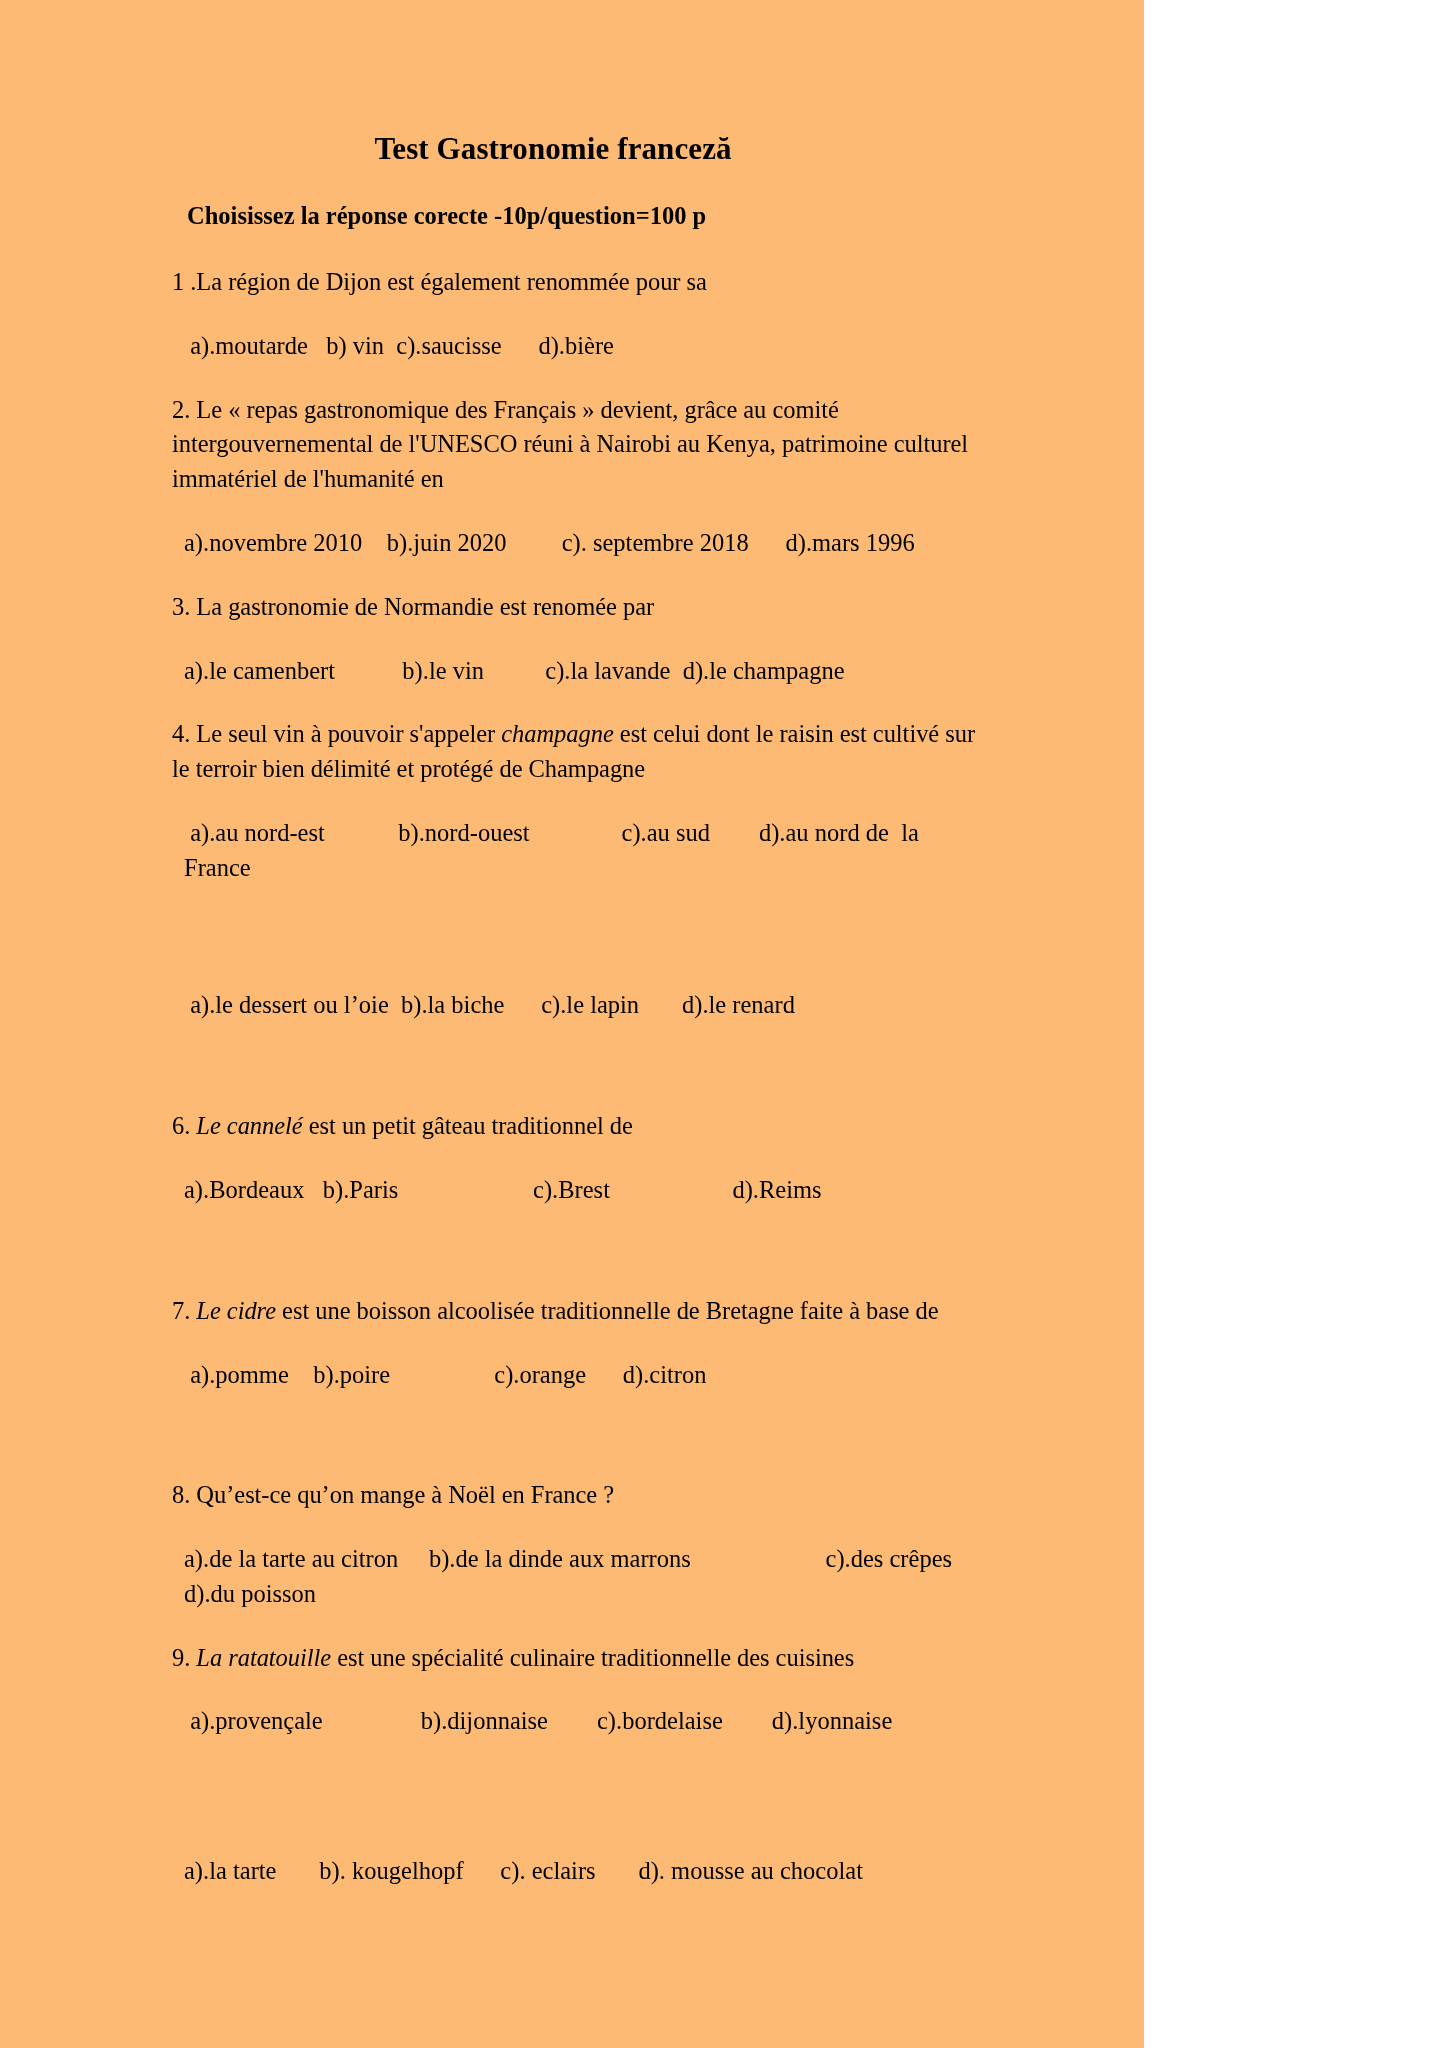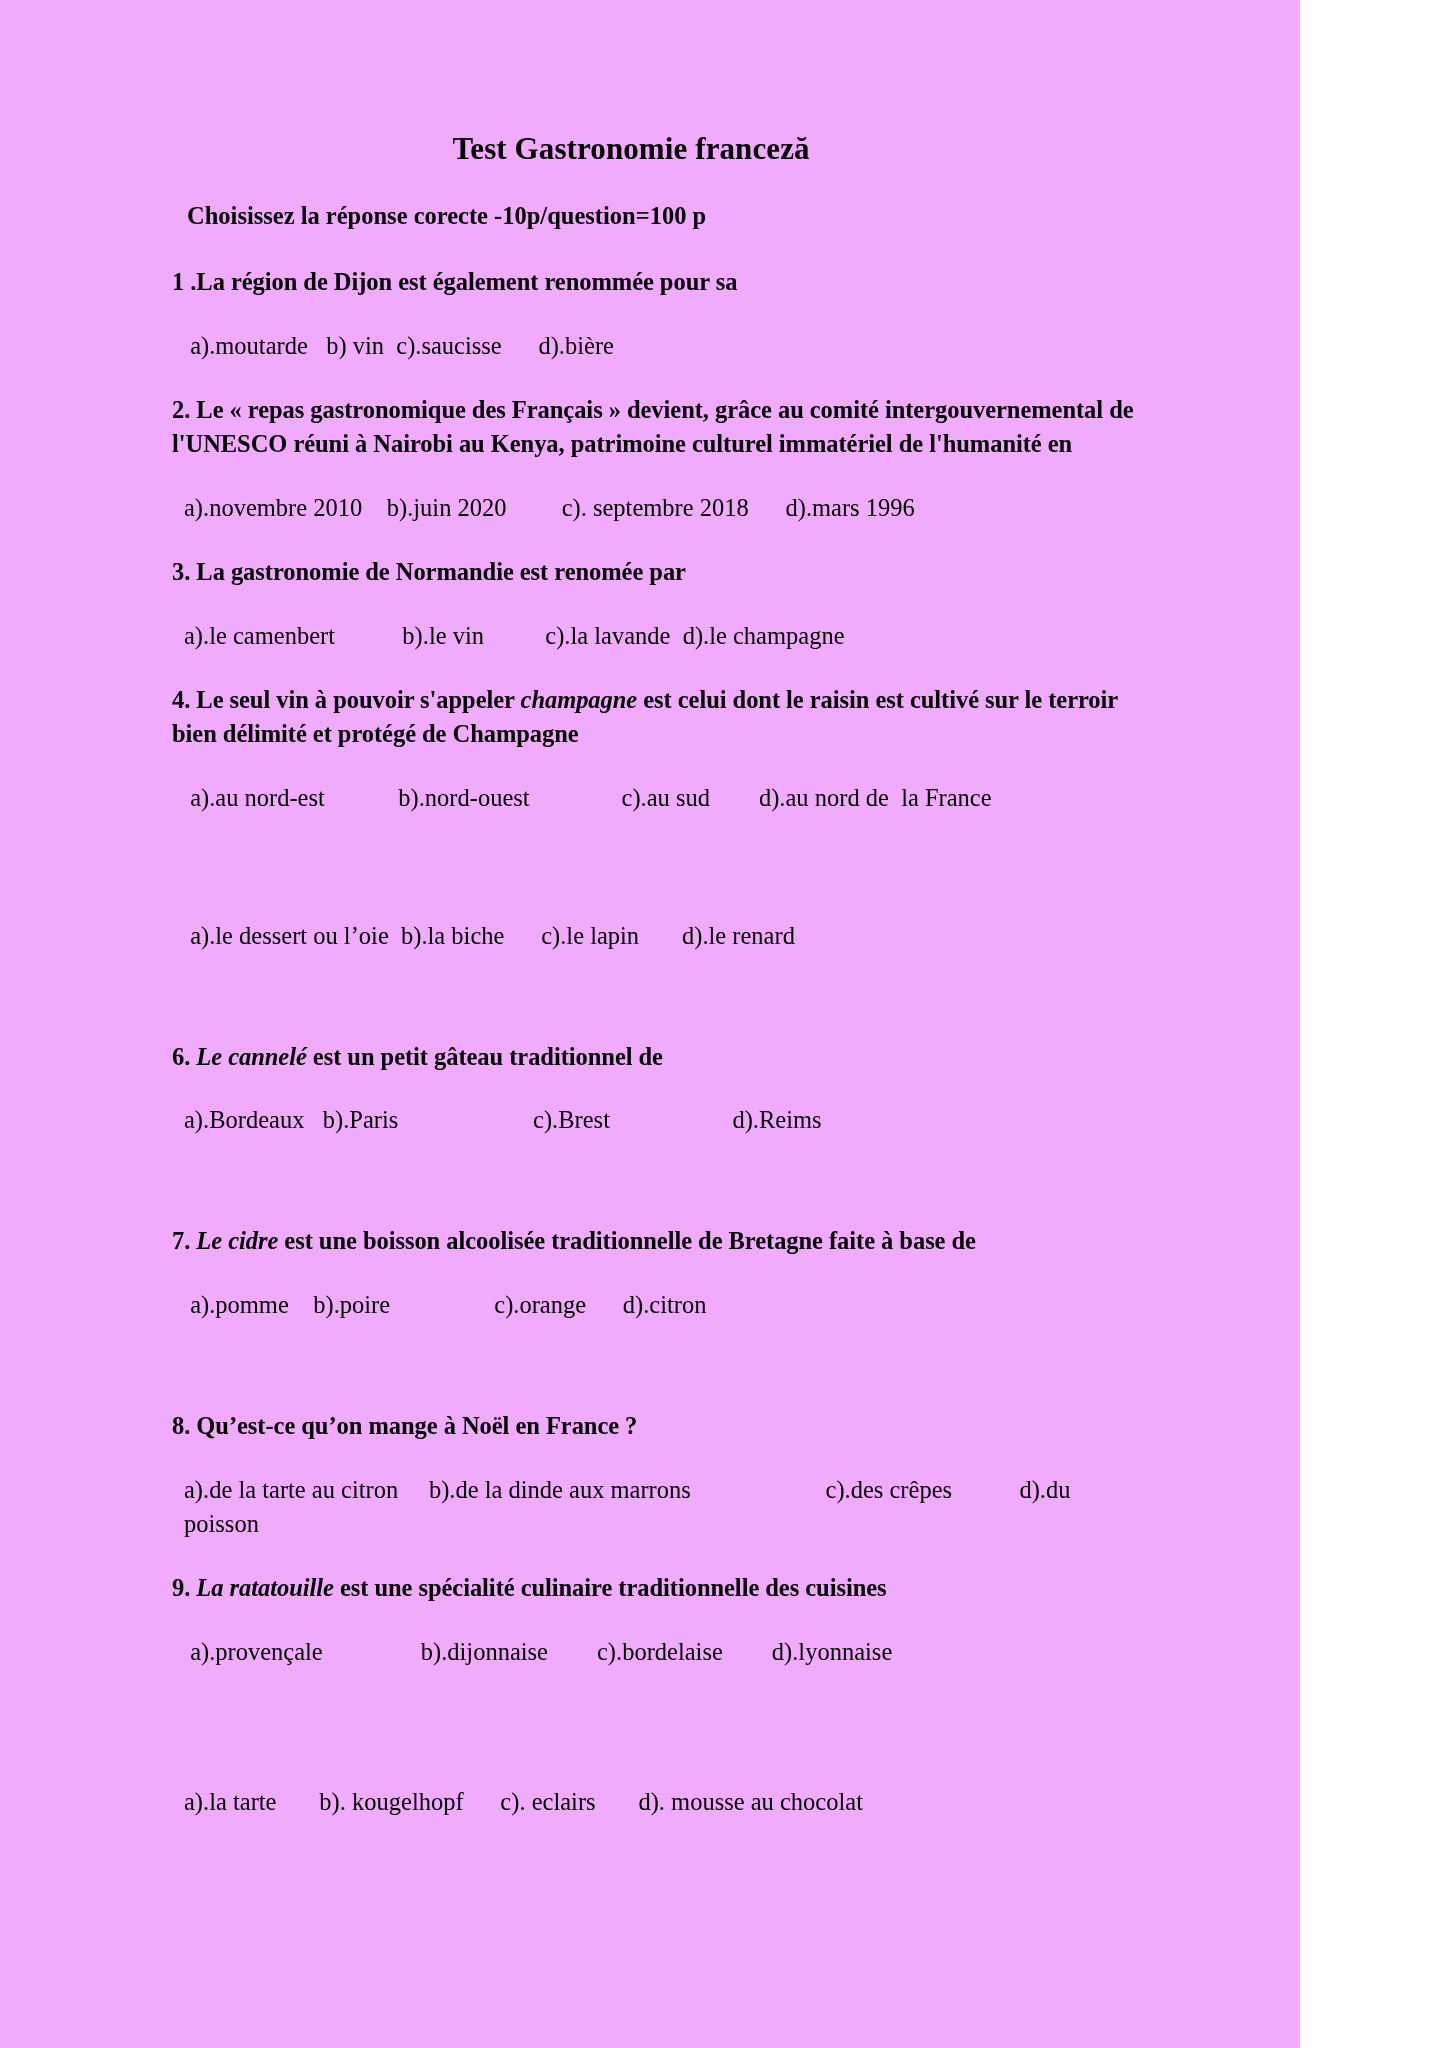--- a/index.html
+++ b/index.html
@@ -9,37 +9,37 @@
   }
   body {
     width: 1448px;
     height: 2048px;
     font-family: "Liberation Serif", "DejaVu Serif", serif;
     color: #000000;
     -webkit-font-smoothing: antialiased;
   }
   .page {
     position: relative;
-    width: 1300px;
+    width: 1144px;
     height: 2048px;
-    background: #f0abfc;
+    background: #fdba74;
     box-sizing: border-box;
     padding: 130px 150px 0 172px;
   }
   .doc-title {
     text-align: center;
     font-weight: bold;
     font-size: 31px;
     line-height: 1.25;
     margin: 0 0 30px 0;
     letter-spacing: 0.1px;
     padding-right: 60px;
   }
   .q-stem {
-    font-weight: bold;
+    font-weight: normal;
     font-size: 24.5px;
     line-height: 1.42;
     margin: 0;
     letter-spacing: -0.05px;
   }
   .instruction {
     font-weight: bold;
     font-size: 24.5px;
     line-height: 1.4;
     margin: 15px;

